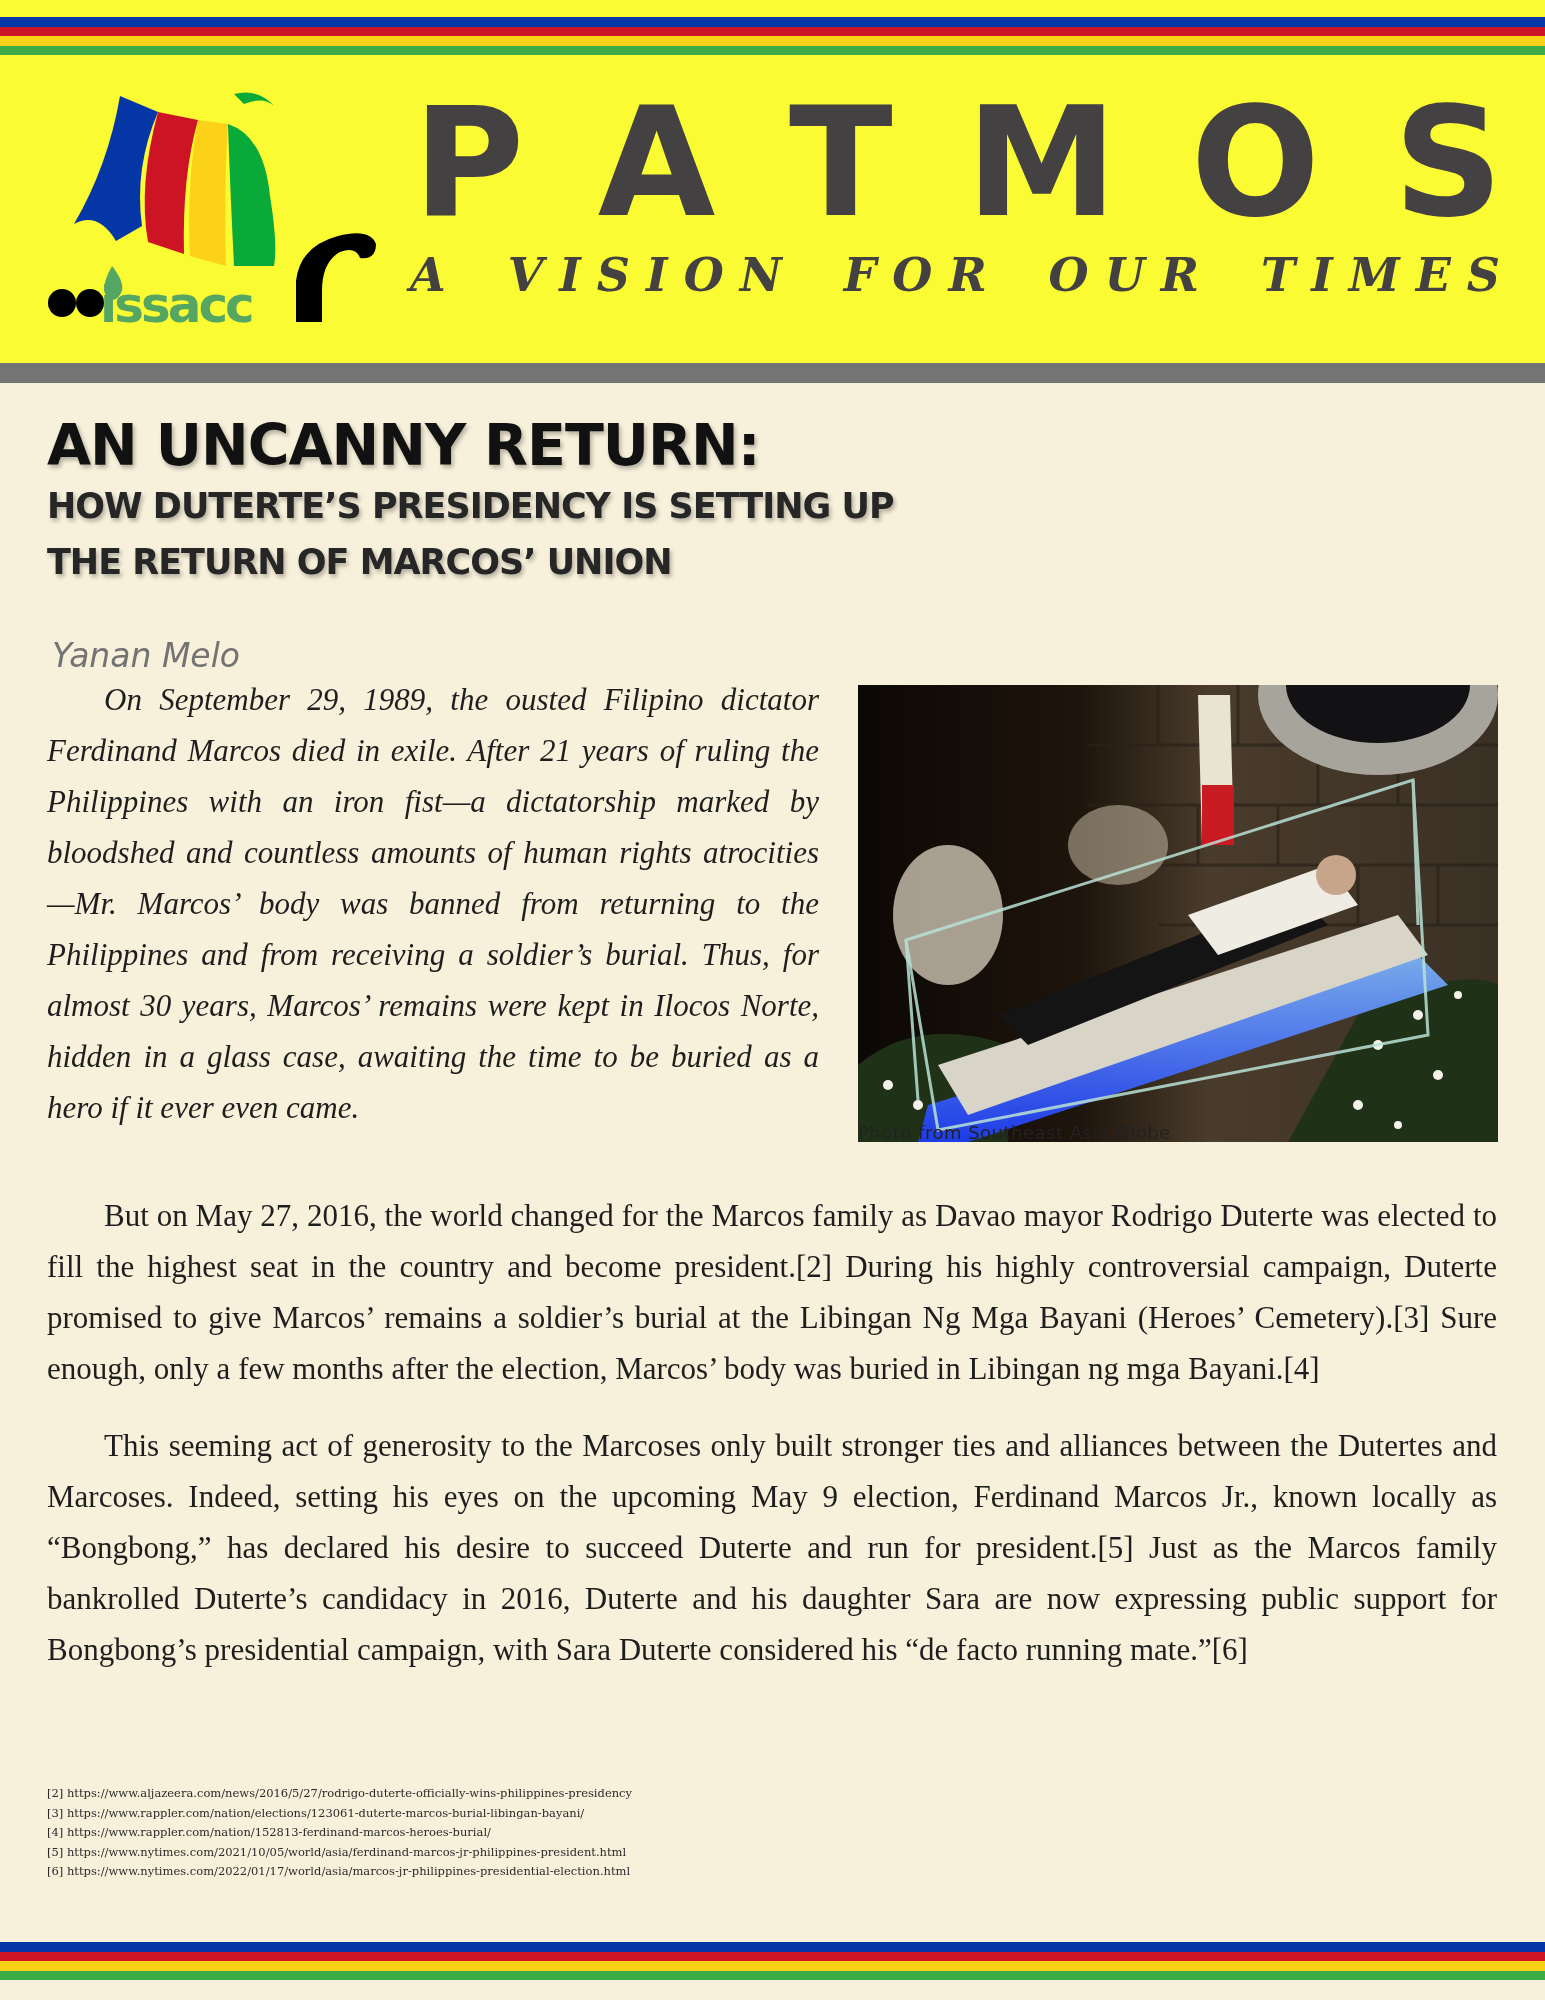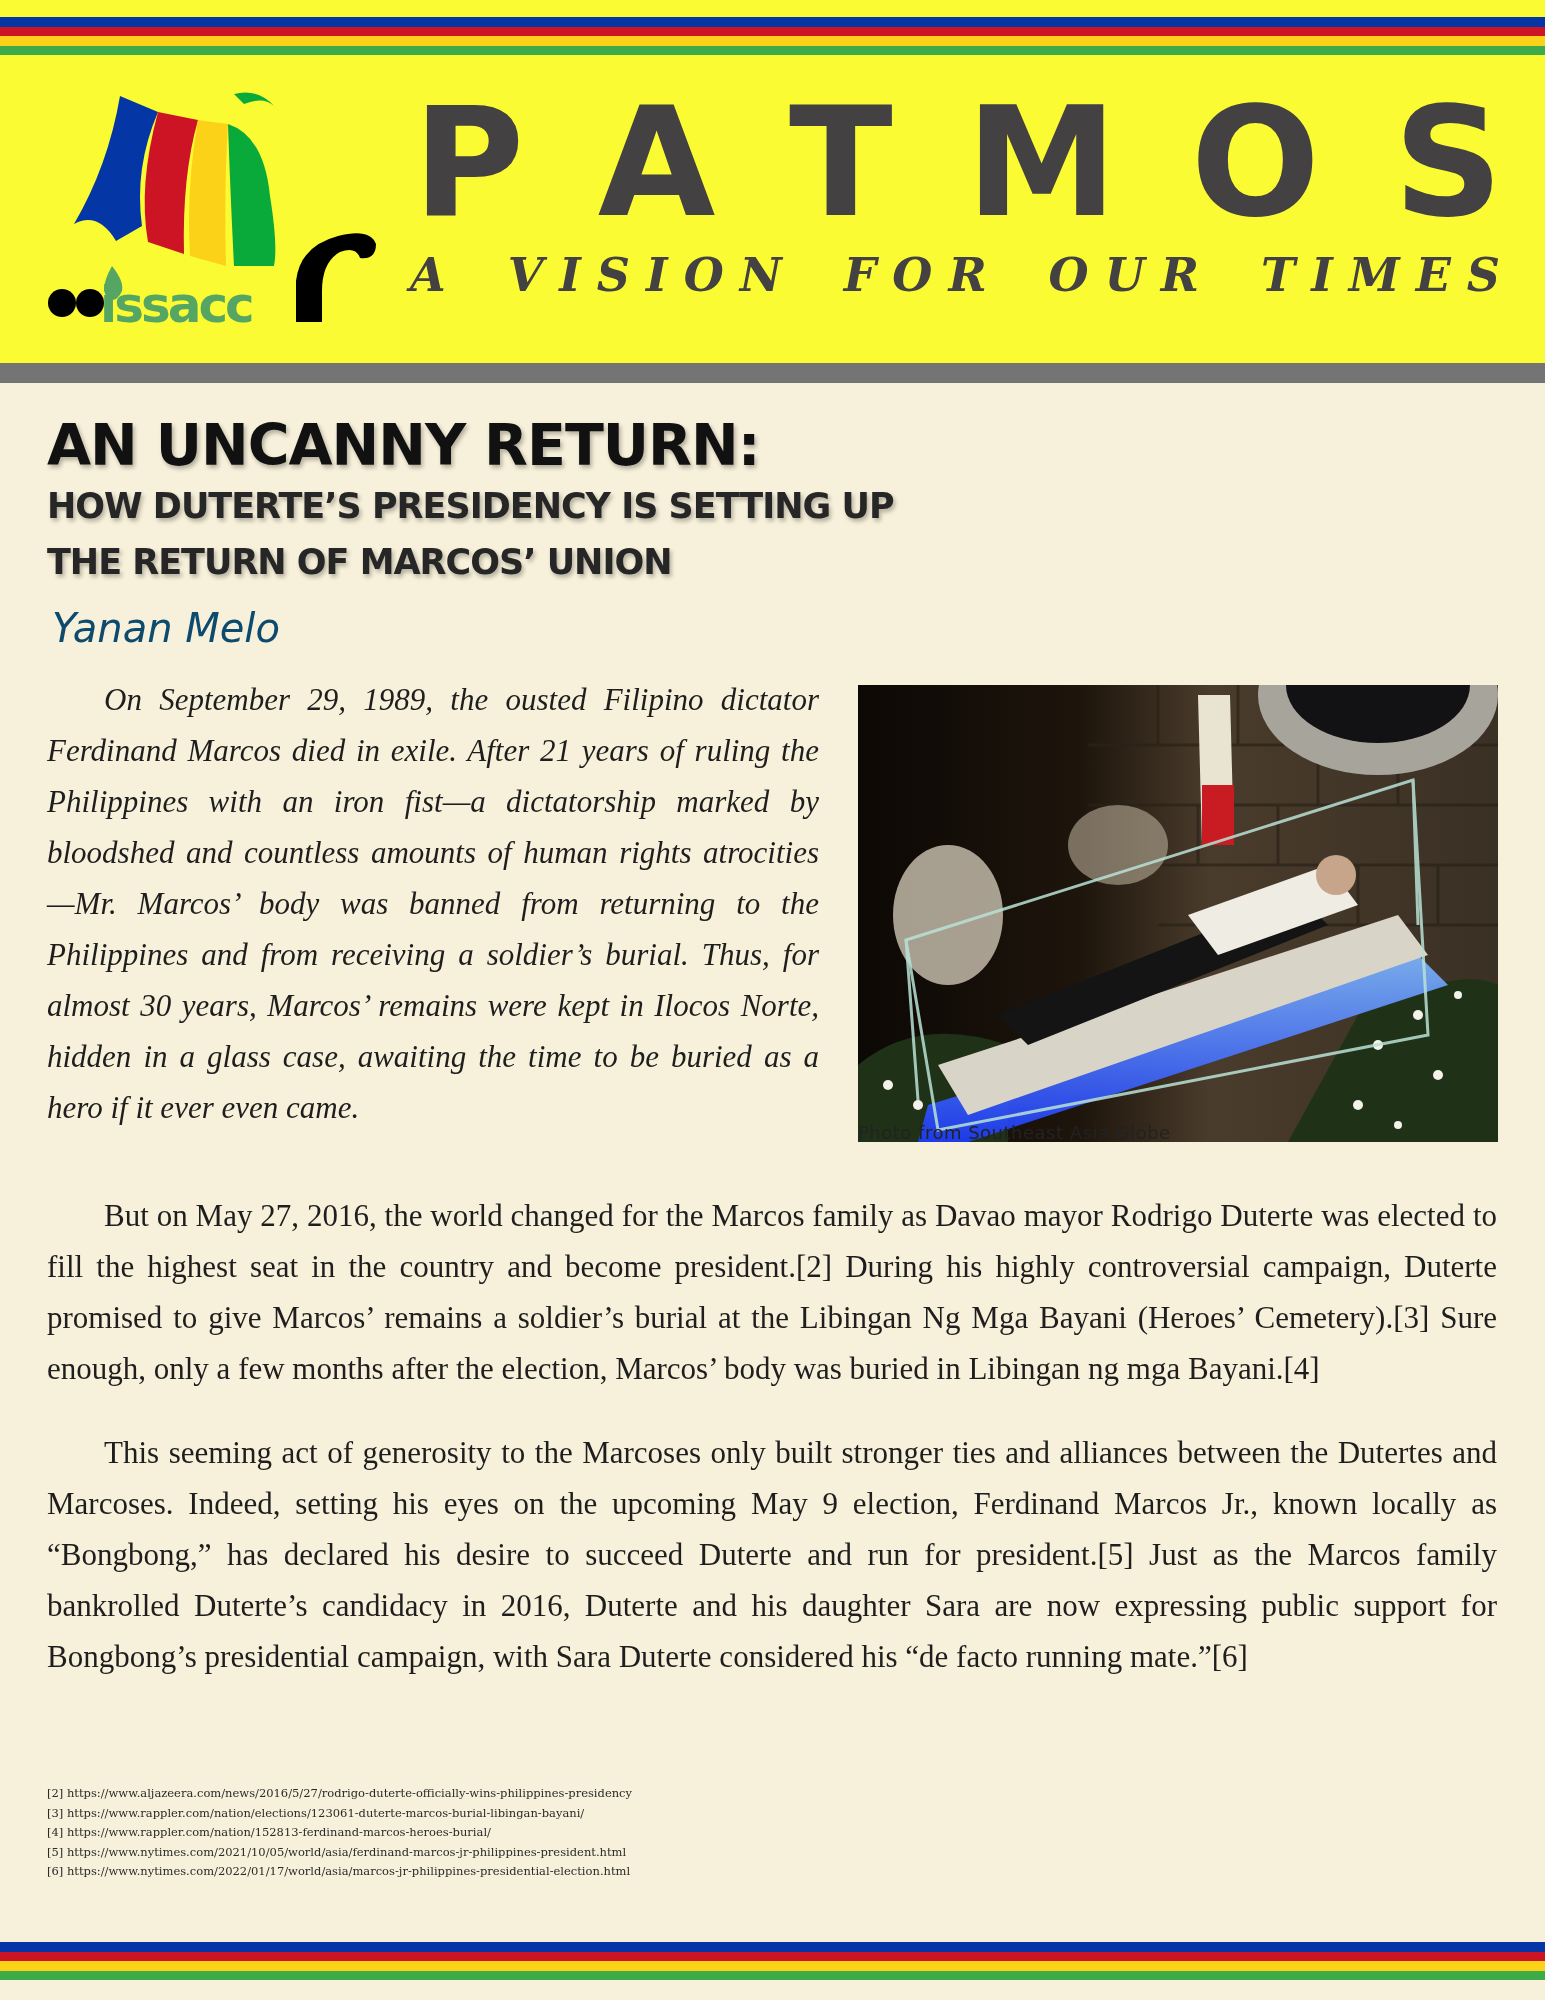--- a/index.html
+++ b/index.html
@@ -42,23 +42,23 @@
     }
     .headline {
       position: absolute; left: 47px; top: 412px; width: 1300px;
       font-family: "DejaVu Sans", sans-serif; font-weight: bold;
       color: #111; text-shadow: 2px 3px 4px rgba(0,0,0,0.28);
       letter-spacing: -1px;
     }
     .headline .h1 { font-size: 57px; line-height: 66px; margin: 0; }
     .headline .h2 { font-size: 35px; line-height: 56px; margin: 0; color: #262626; }
     .byline {
-      position: absolute; left: 52px; top: 606px;
+      position: absolute; left: 52px; top: 634px;
       font-family: "DejaVu Sans", sans-serif; font-style: italic;
-      font-size: 40px; line-height: 44px; color: #0c4a6e;
+      font-size: 33px; line-height: 44px; color: #737373;
     }
     .col-text {
       position: absolute; left: 47px; top: 674px; width: 772px;
       font-size: 31px; line-height: 51px; text-align: justify;
       font-stretch: condensed;
       font-style: italic;
     }
     .col-text p, .full-text p { margin: 0; text-indent: 57px; }
     .photo {
       position: absolute; left: 858px; top: 685px; width: 640px; height: 457px;
@@ -67,21 +67,21 @@
     .photo svg { display: block; }
     .caption {
       position: absolute; left: 858px; top: 1121px;
       font-family: "DejaVu Sans", sans-serif; font-size: 18px; line-height: 24px;
       color: #222; letter-spacing: 0.5px;
     }
     .full-text {
       position: absolute; left: 47px; top: 1190px; width: 1450px;
       font-size: 31px; line-height: 51px; text-align: justify;
     }
-    .full-text p + p { margin-top: 33px; }
+    .full-text p + p { margin-top: 26px; }
     .footnotes {
       position: absolute; left: 47px; top: 1784px; width: 900px;
       font-family: "DejaVu Serif", serif; font-size: 11.5px; line-height: 19.5px;
       color: #2a2a2a;
     }
     .footnotes div { white-space: nowrap; }
   </style>
 </head>
 <body>
 

